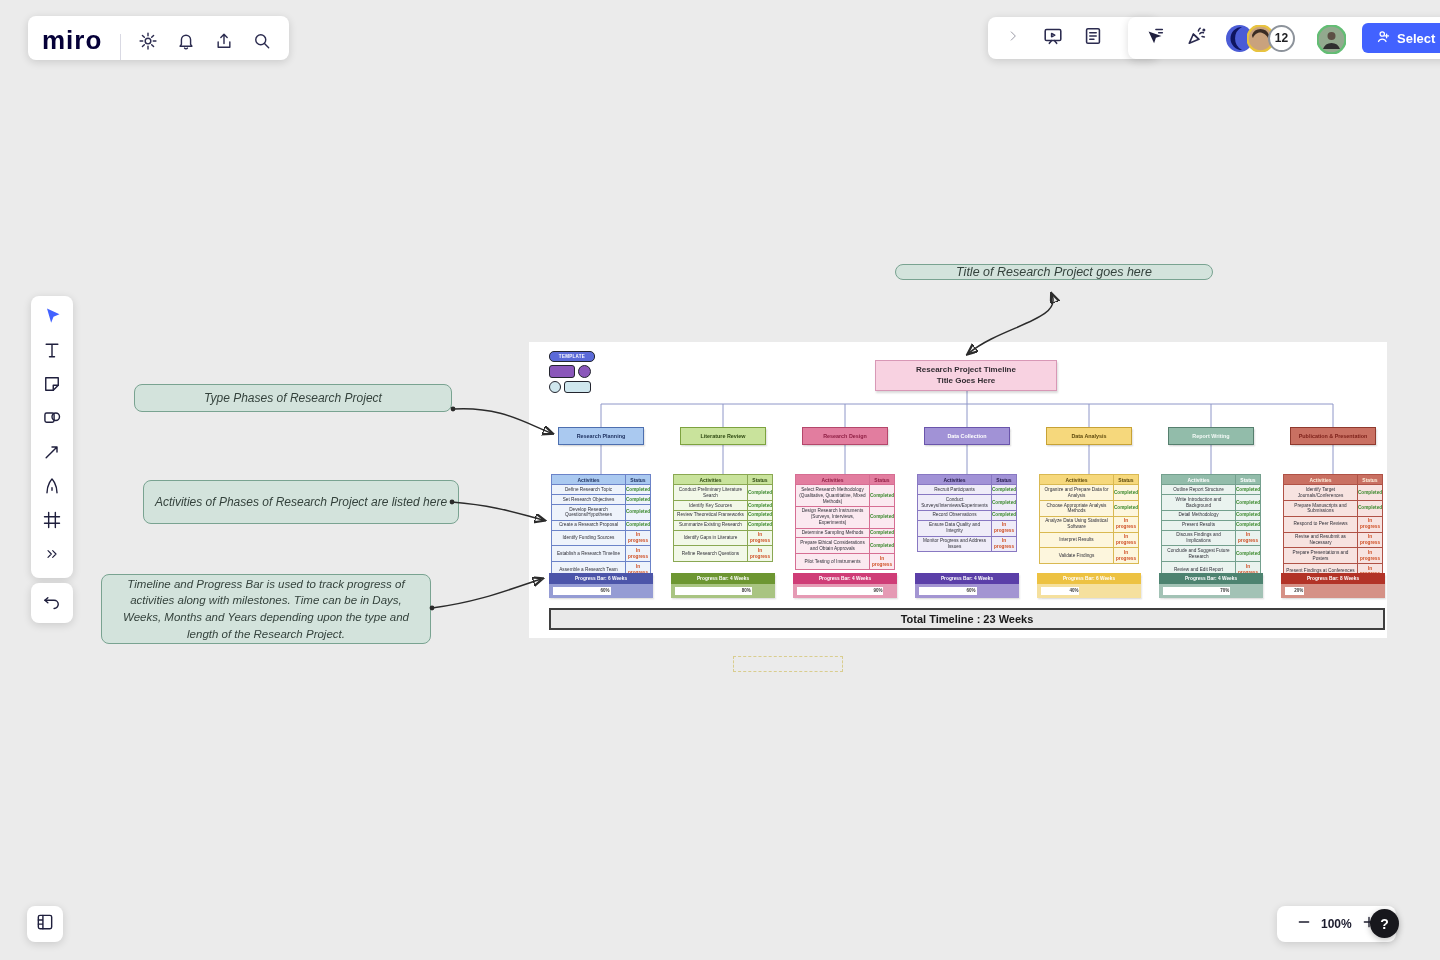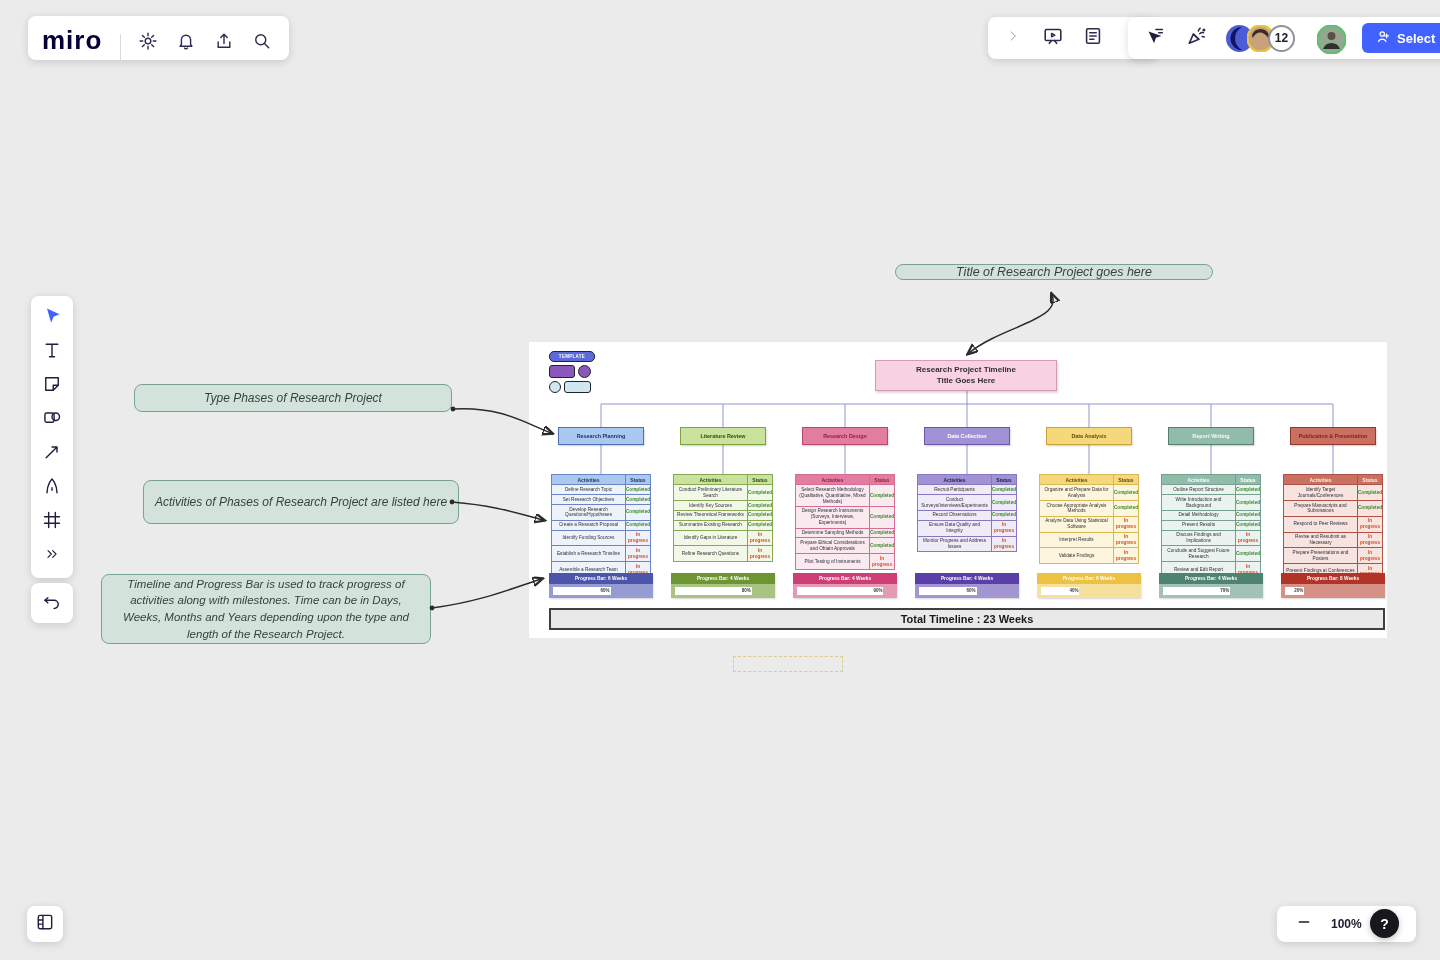--- a/index.html
+++ b/index.html
@@ -26,21 +26,21 @@
 
   
   .tools { left:31px; top:296px; width:42px; flex-direction:column; padding:6px 0; gap:2px; z-index:10; }
   .tools2 { left:31px; top:583px; width:42px; flex-direction:column; padding:4px 0; z-index:10; }
   .tool { width:34px; height:32px; display:flex; align-items:center; justify-content:center; border-radius:6px; cursor:pointer; }
   .tool svg { stroke:#1f1f3d; stroke-width:1.7; fill:none; stroke-linecap:round; stroke-linejoin:round; }
   .tool.sel svg { stroke:none; fill:#4262ff; }
 
   
   .frames-btn { left:27px; top:906px; width:36px; height:36px; justify-content:center; z-index:10; cursor:pointer; }
-  .zoom-bar { left:1277px; top:906px; height:36px; padding:0 10px; gap:10px; z-index:10; }
+  .zoom-bar { left:1277px; top:906px; height:36px; padding:0 10px; gap:0; z-index:10; }
   .zoom-lvl { font-size:12px; font-weight:bold; color:#1c1c2e; }
   .help-btn { position:absolute; left:1370px; top:909px; width:29px; height:29px; border-radius:50%; background:#17171c; color:#fff; font-size:14px; font-weight:bold; display:flex; align-items:center; justify-content:center; z-index:10; cursor:pointer; box-shadow:0 2px 6px rgba(0,0,0,.25); }
 
   
   .board { position:absolute; left:529px; top:342px; width:858px; height:296px; background:#fff; z-index:2; }
   .conn-svg { position:absolute; left:0; top:0; pointer-events:none; }
 
   .tpl-badge { position:absolute; left:20px; top:9px; width:46px; }
   .tpl-pill { background:#5b6ad8; border:1px solid #23252e; border-radius:5px; color:#fff; font-size:4.5px; font-weight:bold; text-align:center; padding:2px 0; letter-spacing:.3px; }
   .tpl-row { display:flex; gap:3px; margin-top:3px; align-items:center; }

